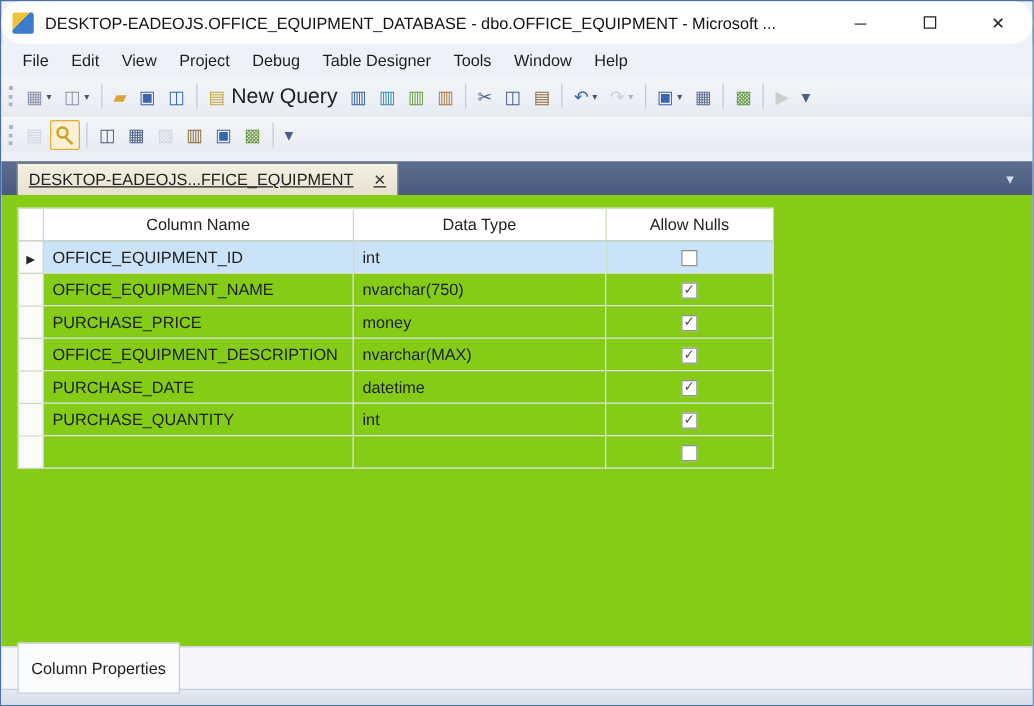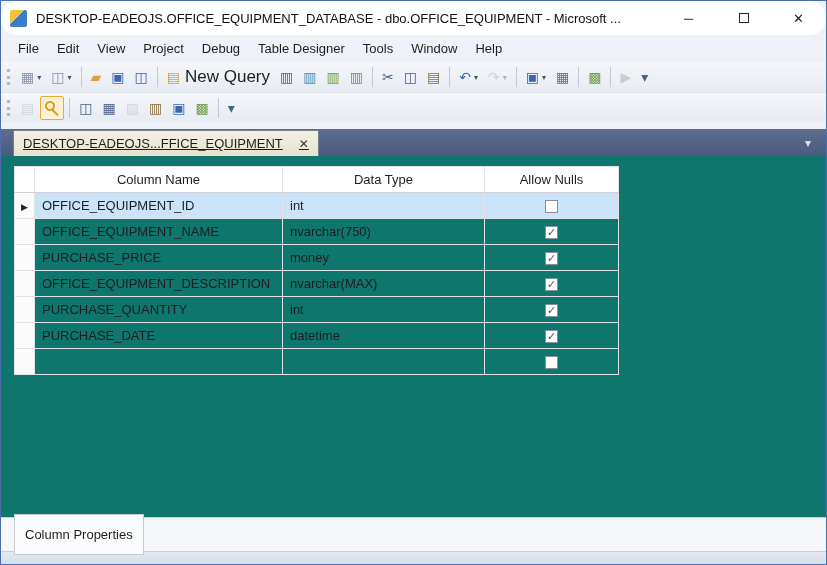--- a/index.html
+++ b/index.html
@@ -50,21 +50,21 @@
   
   .tab-gap { height: 7px; background: #eef1f7; flex: 0 0 auto; }
   .tabstrip { height: 27px; background: linear-gradient(#5d6d8f, #4a5a7e); display: flex; align-items: flex-end; flex: 0 0 auto; }
   .doc-tab { margin-left: 12px; height: 26px; display: flex; align-items: center; padding: 0 9px;
     background: linear-gradient(#f4f0e2, #e7e2cf); border: 1px solid #777e8c; border-bottom: none;
     font-size: 13px; color: #1e1e1e; white-space: nowrap; text-decoration: underline; }
   .tab-close { margin-left: 16px; font-size: 12px; color: #333; }
   .tab-caret { margin-left: auto; margin-right: 15px; align-self: center; font-size: 12px; color: #d7deeb; }
 
   
-  .docarea { flex: 1 1 auto; min-height: 0; background: #0f766e; padding: 10px 0 0 13px; overflow: hidden; }
+  .docarea { flex: 1 1 auto; min-height: 0; background: #84cc16; padding: 10px 0 0 13px; overflow: hidden; }
   table.grid { border-collapse: collapse; table-layout: fixed; width: 604px; font-size: 13px; color: #1e1e1e; }
   table.grid th, table.grid td { border: 1px solid #e0e3e8; height: 26px; overflow: hidden; white-space: nowrap; }
   table.grid th { background: #ffffff; font-weight: normal; text-align: center; border-bottom: 1px solid #cfd3d9; }
   td.rowsel, th.rowsel-h { background: #fbfbfb; text-align: center; }
   td.cell-name, td.cell-type { padding-left: 7px; text-align: left; }
   td.cell-nulls { text-align: center; }
   tr.sel td.cell-name, tr.sel td.cell-type, tr.sel td.cell-nulls { background: #cbe3f8; }
   .rowarrow { font-size: 9px; color: #222; }
   .cb { width: 13px; height: 13px; border: 1px solid #8a9099; background: #fff;
     display: inline-flex; align-items: center; justify-content: center;
@@ -269,28 +269,28 @@
             <td class="cell-nulls"><span class="cb checked">✓</span></td>
           </tr>
           <tr>
             <td class="rowsel"></td>
             <td class="cell-name">OFFICE_EQUIPMENT_DESCRIPTION</td>
             <td class="cell-type">nvarchar(MAX)</td>
             <td class="cell-nulls"><span class="cb checked">✓</span></td>
           </tr>
           <tr>
             <td class="rowsel"></td>
+            <td class="cell-name">PURCHASE_DATE</td>
+            <td class="cell-type">datetime</td>
+            <td class="cell-nulls"><span class="cb checked">✓</span></td>
+          </tr>
+          <tr>
+            <td class="rowsel"></td>
             <td class="cell-name">PURCHASE_QUANTITY</td>
             <td class="cell-type">int</td>
-            <td class="cell-nulls"><span class="cb checked">✓</span></td>
-          </tr>
-          <tr>
-            <td class="rowsel"></td>
-            <td class="cell-name">PURCHASE_DATE</td>
-            <td class="cell-type">datetime</td>
             <td class="cell-nulls"><span class="cb checked">✓</span></td>
           </tr>
           <tr>
             <td class="rowsel"></td>
             <td class="cell-name"></td>
             <td class="cell-type"></td>
             <td class="cell-nulls"><span class="cb"></span></td>
           </tr>
         </tbody>
     </table>

